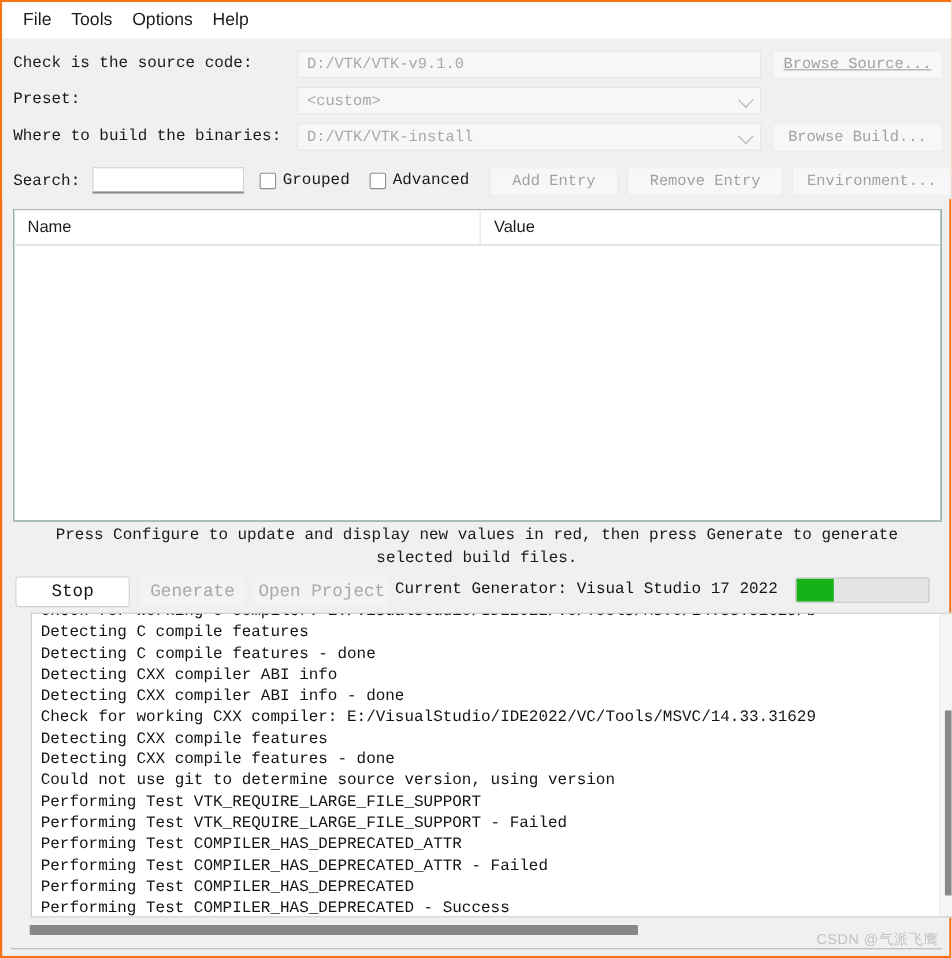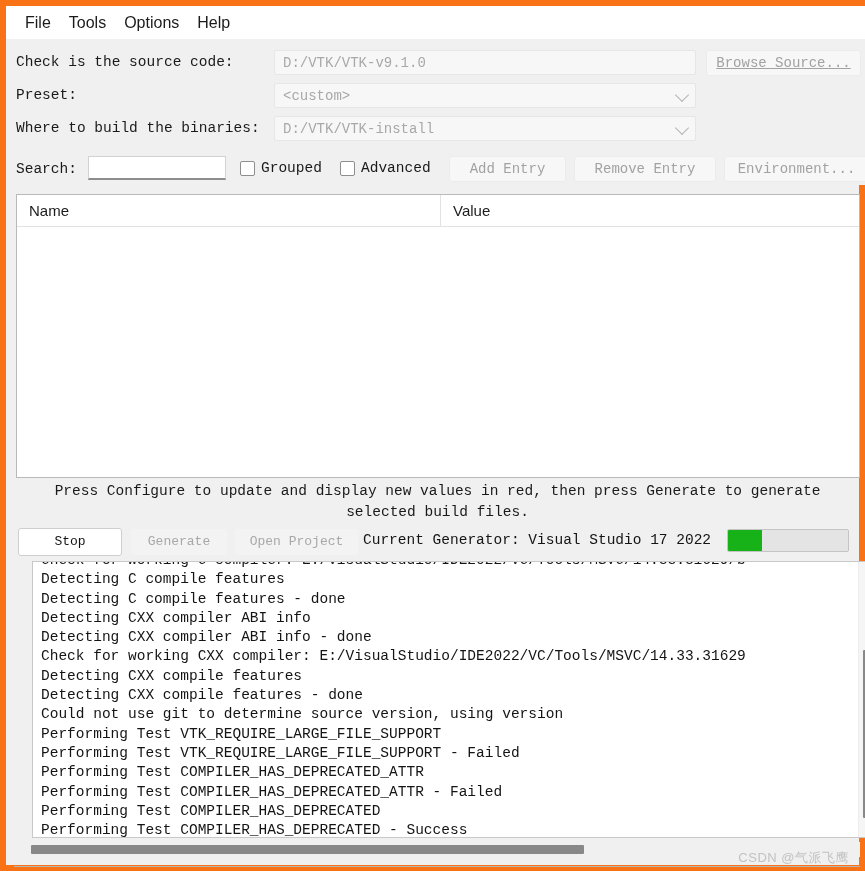--- a/index.html
+++ b/index.html
@@ -15,21 +15,21 @@
     color: #1a1a1a;
     overflow: hidden;
     -webkit-font-smoothing: antialiased;
   }
   #app {
     position: relative;
     width: 865px;
     height: 871px;
     background: #f0f0f0;
     box-sizing: border-box;
-    border: 6px solid #f97316;
+    border: 2px solid #f97316;
   }
 
   
   .menubar {
     position: absolute;
     left: 0; top: 0;
     width: 863px;
     height: 33px;
     background: #ffffff;
     display: flex;
@@ -191,21 +191,21 @@
     align-items: center;
   }
   .abtn {
     box-sizing: border-box;
     height: 28px;
     display: flex;
     align-items: center;
     justify-content: center;
     border-radius: 3px;
     font-family: "Liberation Mono", "DejaVu Sans Mono", monospace;
-    font-size: 13px;
+    font-size: 16px;
     white-space: nowrap;
     cursor: default;
     user-select: none;
   }
   .abtn.enabled {
     background: #ffffff;
     border: 1px solid #cfcfcf;
     color: #141414;
   }
   .abtn.disabled {
@@ -338,20 +338,21 @@
       <span class="chev"></span>
     </div>
 
     <div class="frow" style="left:10px; top:76px;">
       <div class="flabel">Where to build the binaries:</div>
     </div>
     <div class="field combo" style="position:absolute; left:268px; top:77px; width:422px;">
       <span>D:/VTK/VTK-install</span>
       <span class="chev"></span>
     </div>
+    <div class="btn" style="position:absolute; left:700px; top:77px; width:155px;">Browse Build...</div>
 
     <div class="frow" style="left:10px; top:112px;align-items:flex-end;">
       <div class="flabel">Search:</div>
     </div>
     <input class="search-input" type="text" style="position: absolute; left: 82px; top: 117px;" value="">
 
     <div style="position:absolute; left:234px; top:121px; display:flex; align-items:center;">
       <span class="cbox"></span>
       <span class="cb-label">Grouped</span>
     </div>

